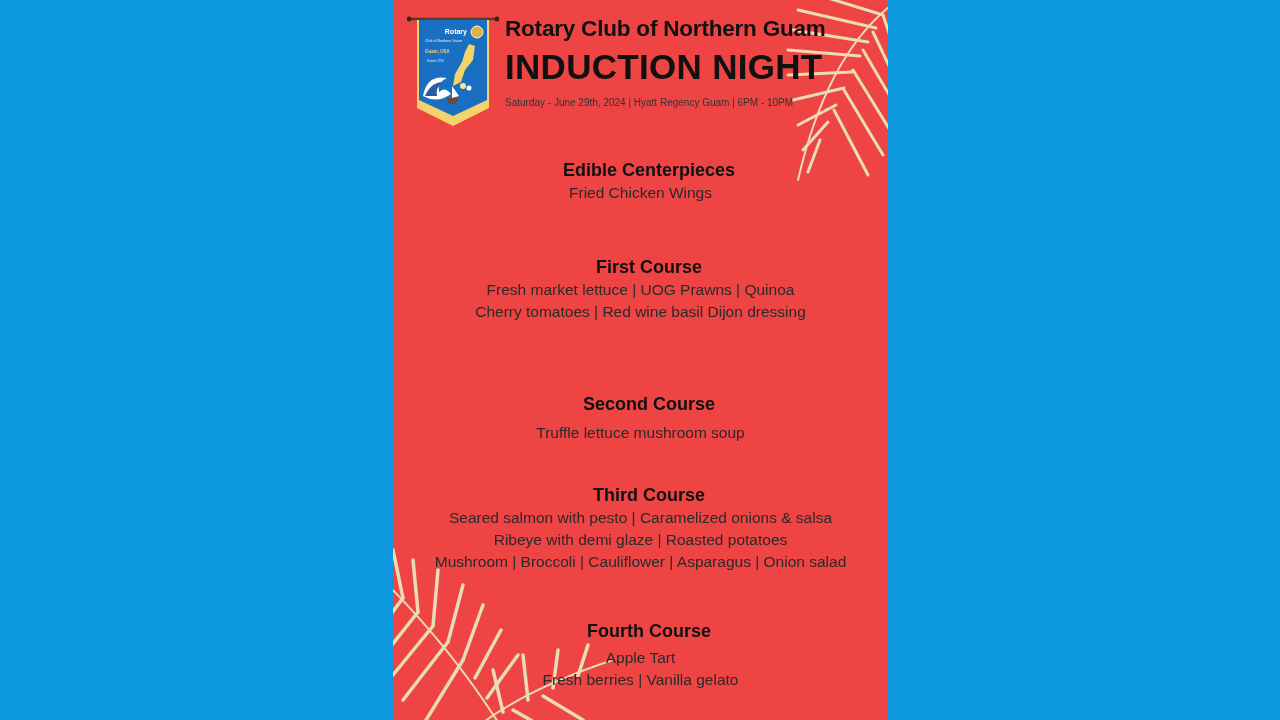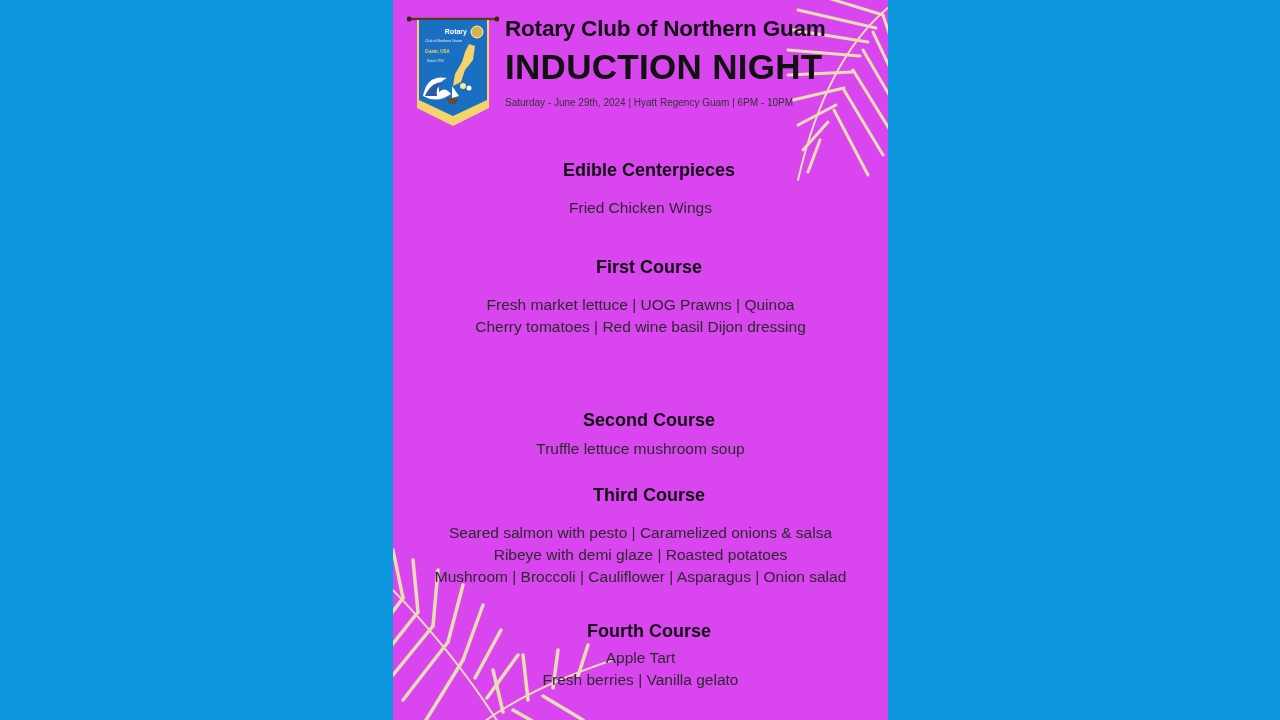--- a/index.html
+++ b/index.html
@@ -4,21 +4,21 @@
 <style>
   html, body { margin: 0; padding: 0; }
   body {
     width: 1280px; height: 720px; overflow: hidden;
     background: #0c97df;
     font-family: "Liberation Sans", "DejaVu Sans", sans-serif;
     position: relative;
   }
   .page {
     position: absolute; left: 393px; top: 0; width: 495px; height: 720px;
-    background: #d946ef; overflow: hidden;
+    background: #ef4444; overflow: hidden;
   }
   .palm { position: absolute; pointer-events: none; }
   .palm-tr { right: -10px; top: -10px; width: 200px; height: 200px; }
   .palm-bl { left: -10px; bottom: -10px; width: 230px; height: 190px; }
   .banner {
     position: absolute; left: 14px; top: 16px; width: 92px; height: 112px;
   }
   .header-text { position: absolute; left: 112px; top: 14px; width: 380px; }
   .club-name {
     font-size: 22.5px; font-weight: bold; color: #111; letter-spacing: -0.2px;
@@ -26,21 +26,21 @@
   }
   .event-title {
     font-size: 35px; font-weight: bold; color: #111; letter-spacing: 0.3px;
     line-height: 42px; margin-top: 2px; white-space: nowrap;
   }
   .event-details {
     font-size: 10px; color: #333; margin-top: 9px; white-space: nowrap;
   }
   .course { position: absolute; left: 0; width: 495px; text-align: center; }
   .course-title { font-size: 18px; font-weight: bold; color: #111; line-height: 24px; padding-left: 17px; }
-  .course-items { margin-top: 15px; }
+  .course-items { margin-top: 0; }
   .course-item { font-size: 15.5px; color: #2a2a2a; line-height: 22px; white-space: nowrap; }
 </style>
 </head>
 <body>
 
 <div class="page">
 
   <svg class="palm palm-tr" viewBox="0 0 200 200">
     <g stroke="#e9ddb6" stroke-width="3" fill="none" stroke-linecap="round">
       <path d="M200 10 Q130 60 100 190" stroke-width="2"></path>
@@ -123,21 +123,21 @@
   </div>
 
   <div class="course" style="top:255px">
     <div class="course-title">First Course</div>
     <div class="course-items">
       <div class="course-item">Fresh market lettuce | UOG Prawns | Quinoa</div>
       <div class="course-item">Cherry tomatoes | Red wine basil Dijon dressing</div>
     </div>
   </div>
 
-  <div class="course" style="top:408px">
+  <div class="course" style="top:392px">
     <div class="course-title">Second Course</div>
     <div class="course-items" style="margin-top:6px">
       <div class="course-item">Truffle lettuce mushroom soup</div>
     </div>
   </div>
 
   <div class="course" style="top:483px">
     <div class="course-title">Third Course</div>
     <div class="course-items">
       <div class="course-item">Seared salmon with pesto | Caramelized onions &amp; salsa</div>

